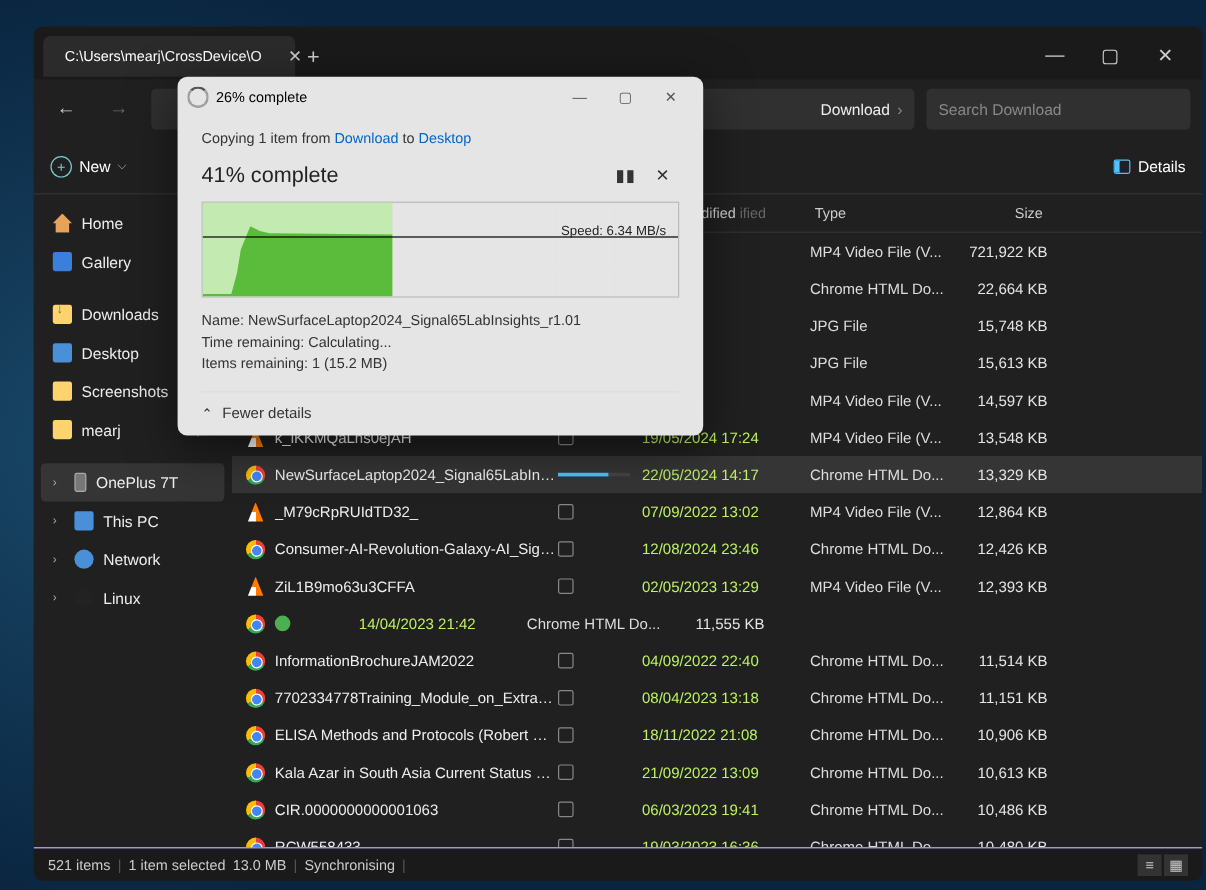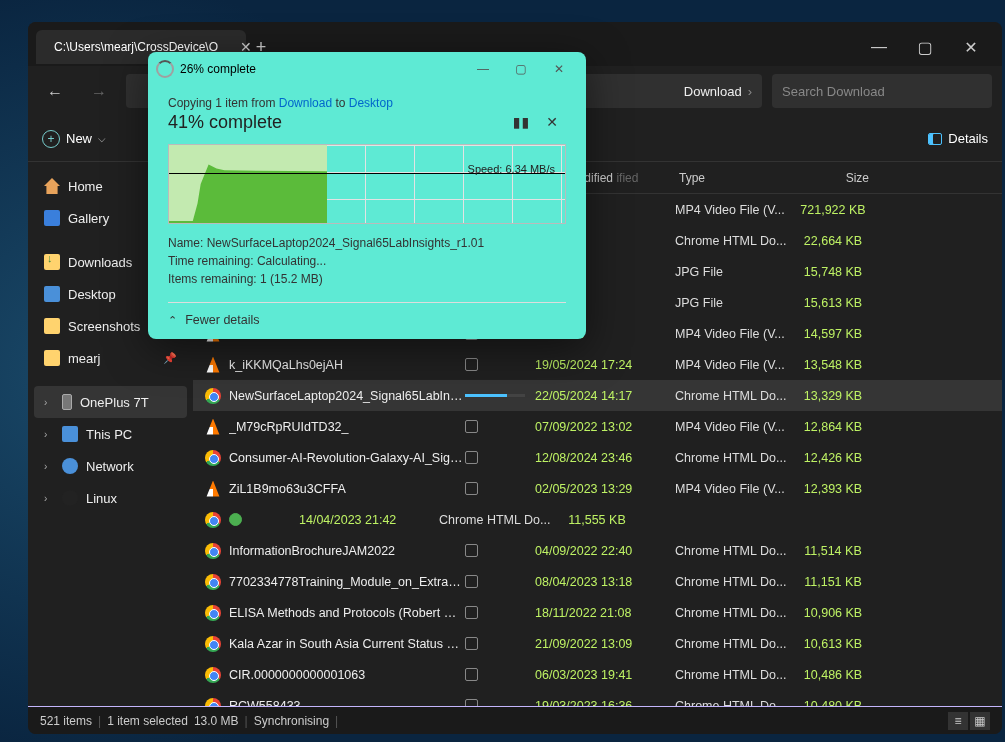--- a/index.html
+++ b/index.html
@@ -59,36 +59,36 @@
 .ficon.chrome { background: conic-gradient(#ea4335 0 33%, #34a853 0 66%, #fbbc05 0); position: relative; }
 .ficon.chrome::after { content: ""; position: absolute; left: 4px; top: 4px; width: 8px; height: 8px; background: #4285f4; border-radius: 50%; border: 1px solid #fff; }
 .fname { width: 236px; white-space: nowrap; overflow: hidden; text-overflow: ellipsis; }
 .fstatus { width: 70px; display: flex; align-items: center; color: #888; }
 .statusicon { width: 13px; height: 13px; border: 1px solid #888; border-radius: 2px; }
 .statusicon.synced { border-color: #4caf50; background: #4caf50; border-radius: 50%; }
 .progress { width: 60px; height: 3px; background: #444; margin-right: 6px; }
 .progress-fill { height: 100%; background: #4cc2ff; width: 70%; }
 .fdate { width: 140px; color: #bef264; }
 .ftype { width: 118px; color: #ddd; white-space: nowrap; overflow: hidden; text-overflow: ellipsis; }
-.fsize { width: 80px; text-align: center; color: #bef264; }
+.fsize { width: 80px; text-align: right; color: #e5e5e5; }
 .statusbar { height: 28px; background: #1a1a1a; display: flex; align-items: center; padding: 0 12px; font-size: 12px; color: #ccc; gap: 6px; border-top: 1px solid #c4b5fd; }
 .sbdiv { color: #555; }
 .viewbtns { margin-left: auto; display: flex; gap: 2px; }
 .viewbtn { width: 20px; height: 18px; background: #333; display: flex; align-items: center; justify-content: center; }
 
 
-.dialog { position: absolute; left: 148px; top: 52px; width: 438px; background: #5eead4; border-radius: 8px; box-shadow: 0 10px 40px rgba(0,0,0,.5); z-index: 10; color: #000; overflow: hidden; }
+.dialog { position: absolute; left: 148px; top: 64px; width: 438px; background: #e5e5e5; border-radius: 8px; box-shadow: 0 10px 40px rgba(0,0,0,.5); z-index: 10; color: #000; overflow: hidden; }
 .dlgtitle { height: 34px; display: flex; align-items: center; padding: 0 8px; font-size: 12px; }
 .loadingdot { width: 18px; height: 18px; border: 2px solid #a0a0a0; border-radius: 50%; margin-right: 6px; border-top-color: #555; }
 .dlgwinctrl { display: flex; }
 .dlgwinctrl span { width: 38px; height: 26px; display: flex; align-items: center; justify-content: center; color: #555; font-size: 12px; }
 .dlgbody { padding: 10px 20px 12px; }
 .copytext { font-size: 12px; color: #333; }
 .copytext a { color: #0066cc; text-decoration: none; }
-.pctline { display: flex; align-items: center; margin-top: 0; }
+.pctline { display: flex; align-items: center; margin-top: 12px; }
 .pct { font-size: 18px; color: #222; }
 .pausebtn { margin-left: auto; color: #333; padding: 4px 8px; font-size: 14px; letter-spacing: 1px; }
 .closebtn2 { color: #333; padding: 4px 8px; font-size: 14px; }
 .chart { margin-top: 10px; height: 80px; border: 1px solid #bbb; position: relative; background-image: linear-gradient(to right, #e3e3e3 1px, transparent 1px), linear-gradient(to bottom, #e3e3e3 1px, transparent 1px); background-size: 49px 27px; }
 .chartfill { position: absolute; left: 0; top: 0; width: 40%; height: 100%; background: #c3eab0; }
 .chartline { position: absolute; left: 0; height: 100%; width: 40%; }
 .chartline svg { width: 100%; height: 100%; }
 .speedlbl { position: absolute; right: 10px; top: 18px; font-size: 11px; color: #222; }
 .hline { position: absolute; left: 0; right: 0; top: 28px; height: 1px; background: #000; }
 .meta { margin-top: 10px; font-size: 12px; color: #333; line-height: 1.5; }

